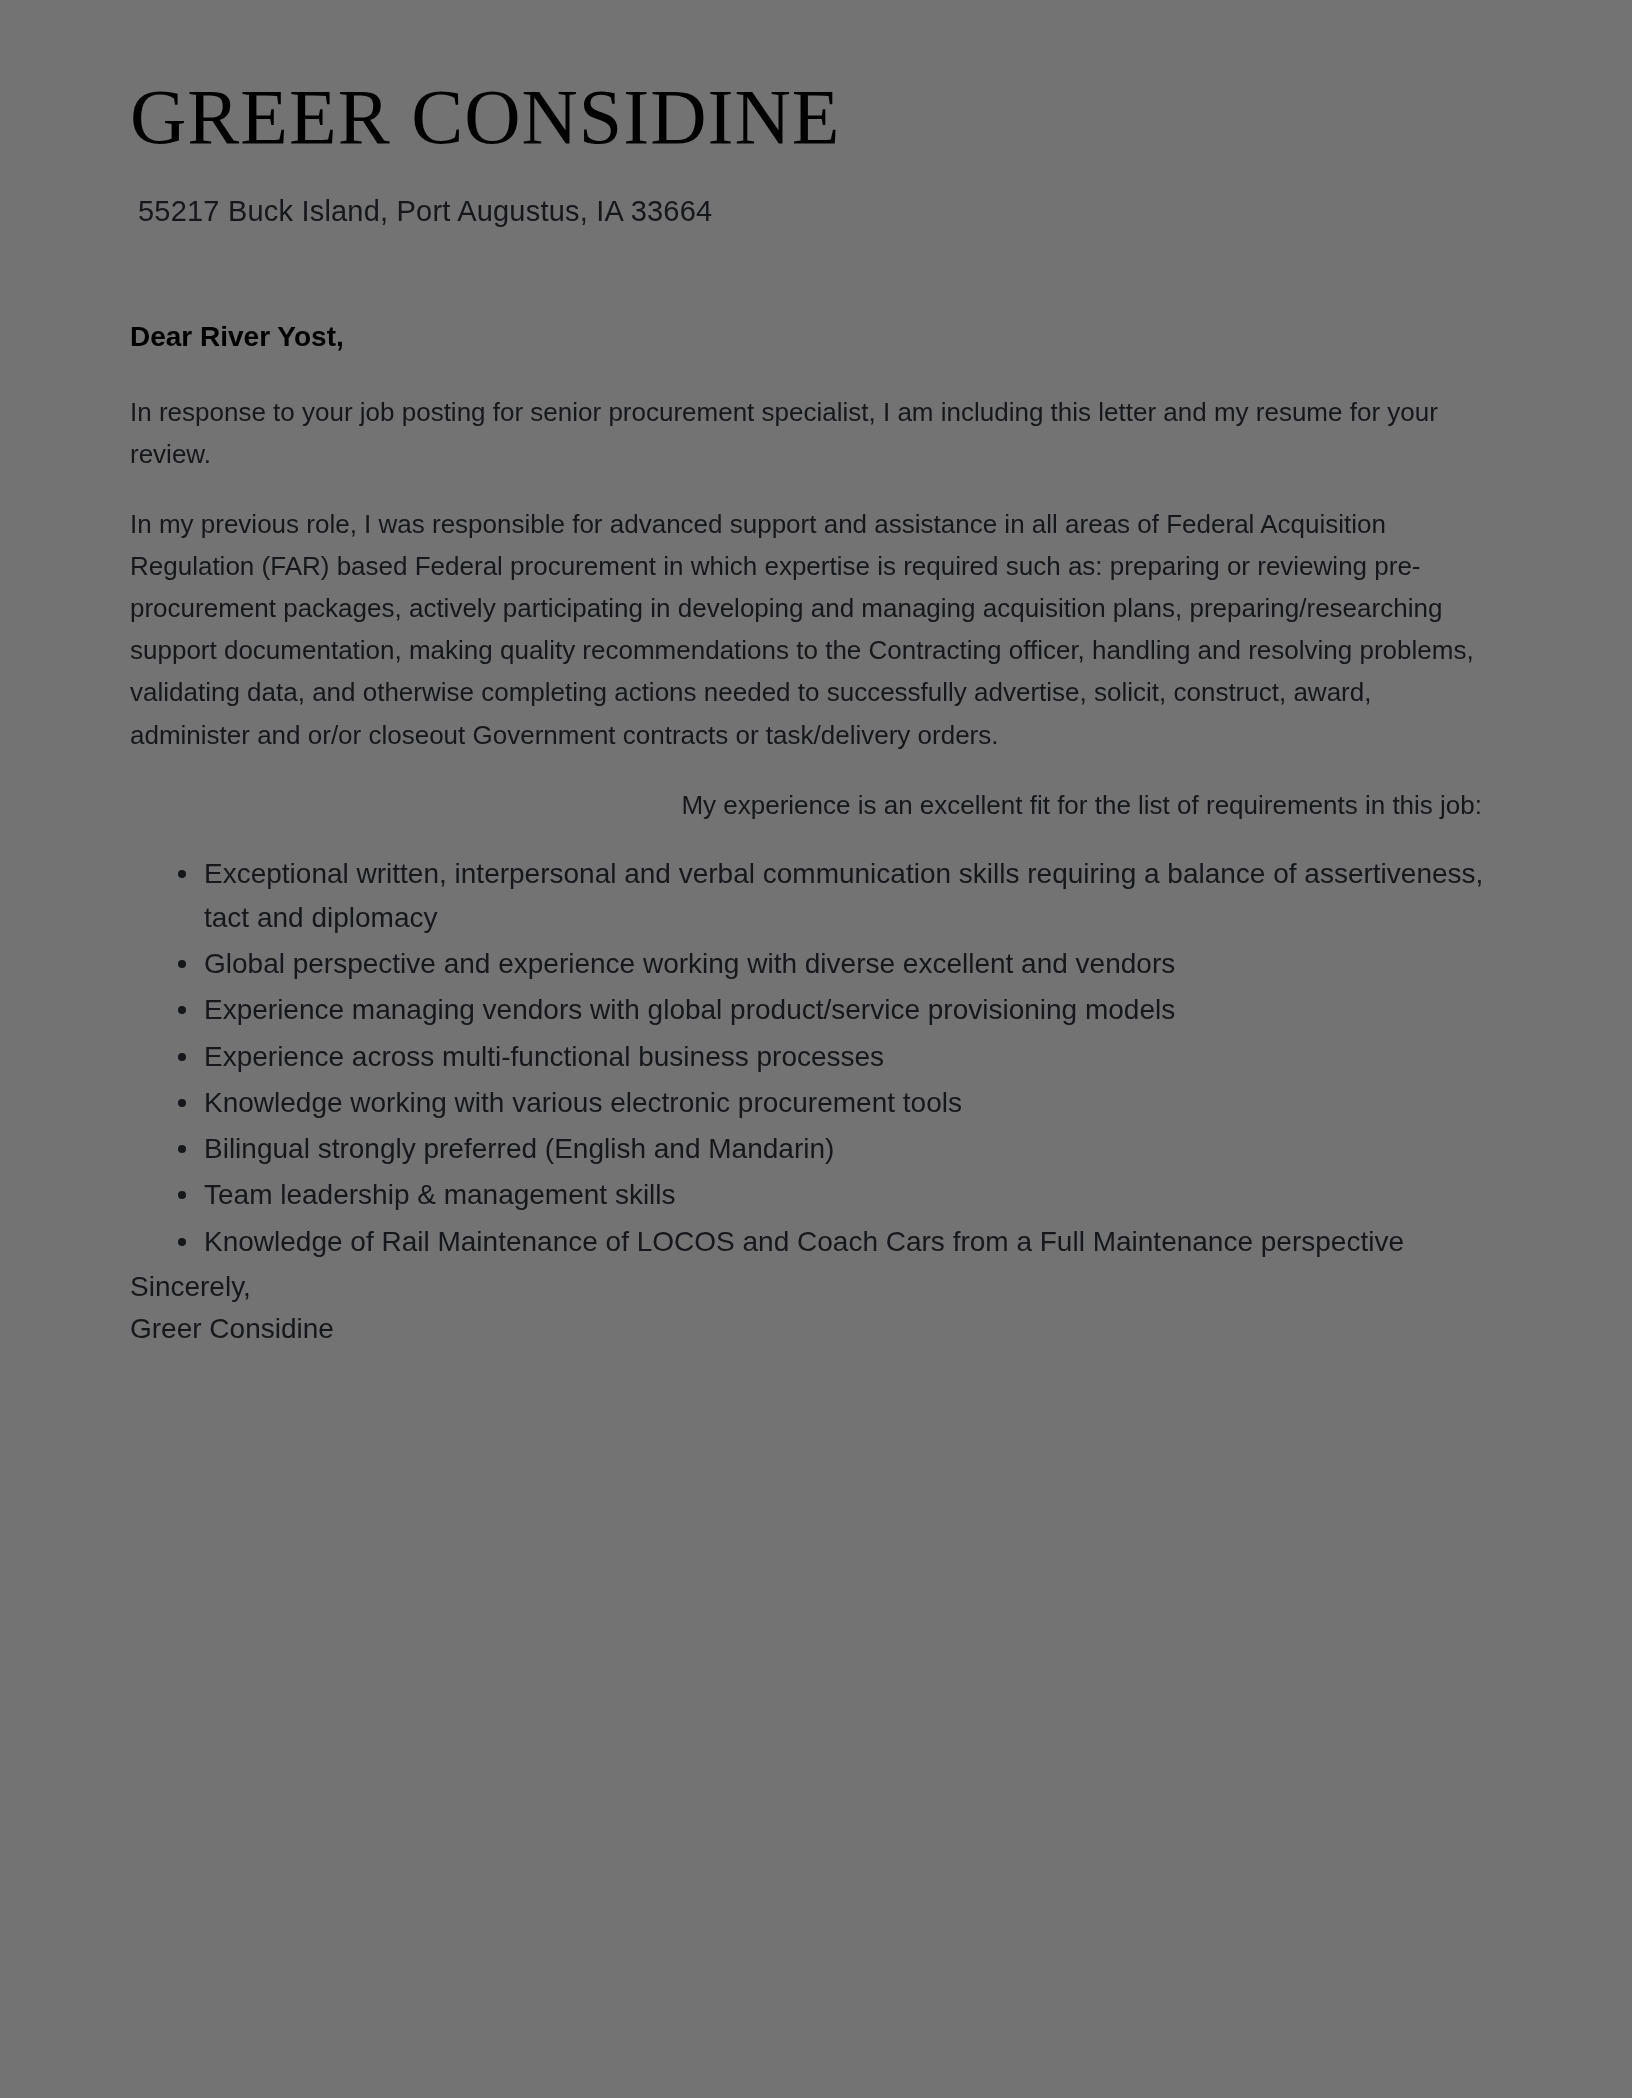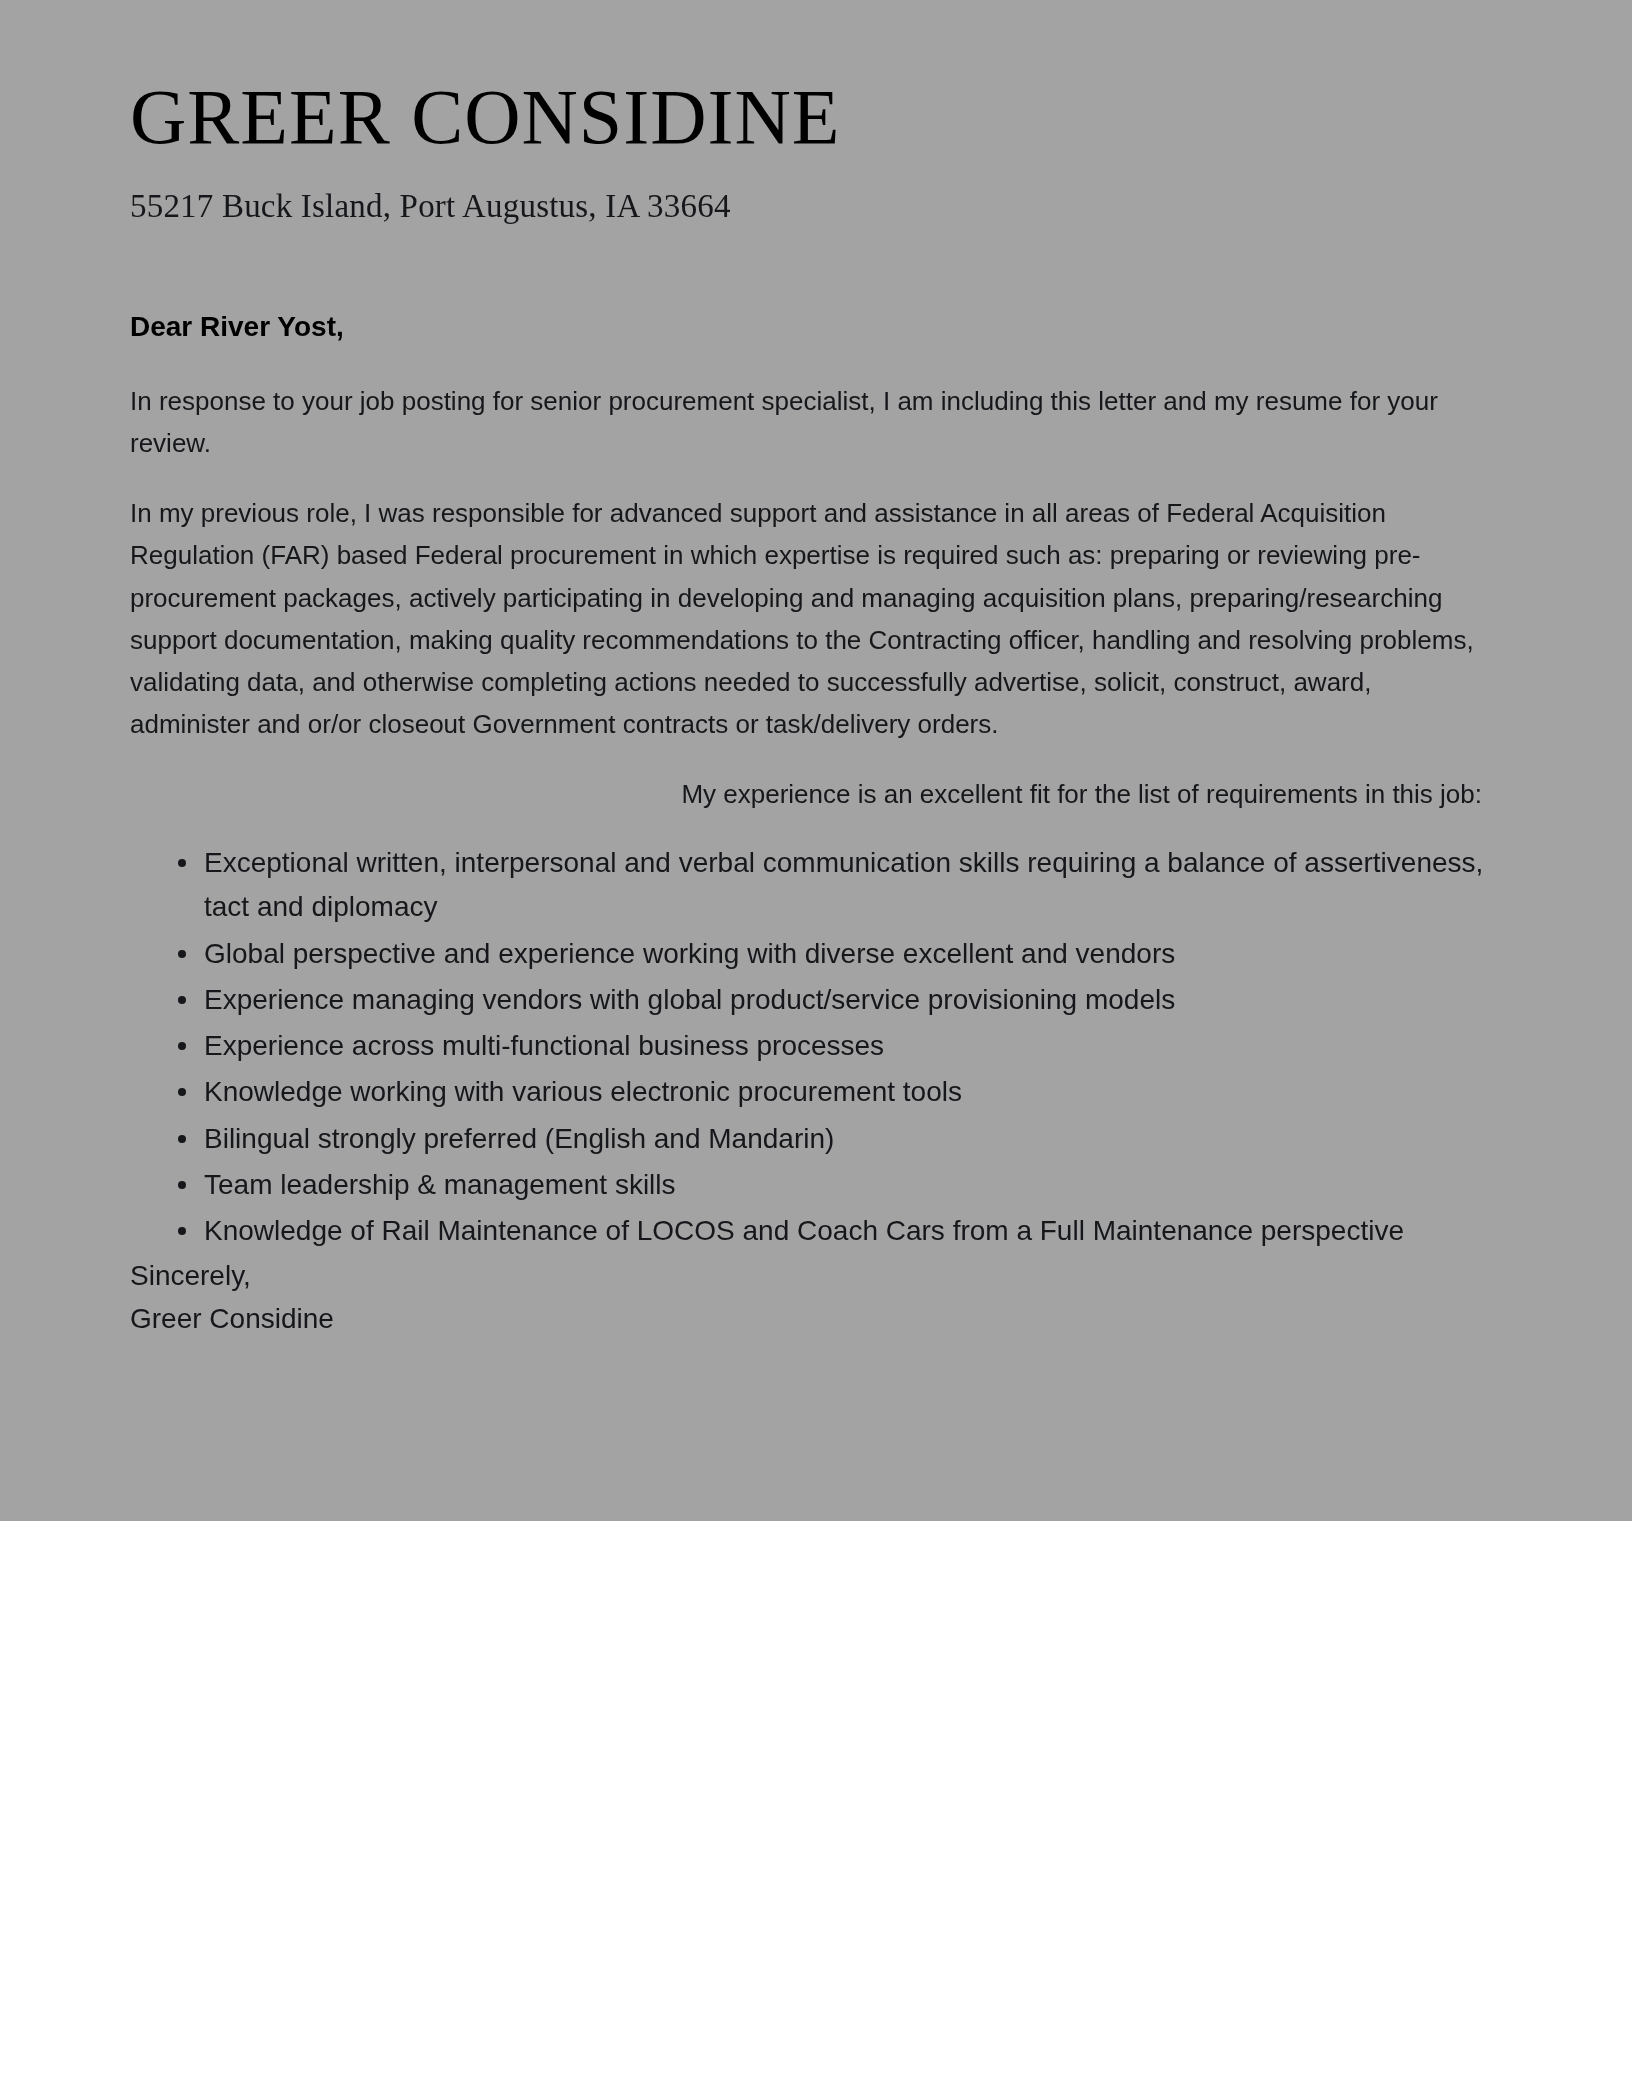--- a/index.html
+++ b/index.html
@@ -3,22 +3,22 @@
 <meta charset="utf-8">
 <style>
   html, body {
     margin: 0;
     padding: 0;
     background: #ffffff;
   }
   .page {
     position: relative;
     width: 1632px;
-    height: 1521px;
-    background: #a3a3a3;
+    height: 2098px;
+    background: #737373;
     box-sizing: border-box;
     padding: 0;
     overflow: hidden;
   }
   .sheet {
     position: absolute;
     left: 130px;
     top: 0;
     width: 1350px;
   }
@@ -27,25 +27,25 @@
     font-size: 78px;
     line-height: 1.0;
     letter-spacing: 1px;
     font-weight: 400;
     color: #000000;
     margin: 0;
     padding-top: 78px;
     white-space: nowrap;
   }
   .address-line {
-    font-family: Liberation Serif, serif;
-    font-size: 33px;
+    font-family: Liberation Sans, sans-serif;
+    font-size: 29px;
     line-height: 1.35;
     color: #15171a;
-    margin: 0;
+    margin: 8px;
     padding-top: 28px;
     letter-spacing: 0.2px;
   }
   .body-block {
     padding-top: 78px;
     width: 1355px;
   }
   .salutation {
     font-family: "Liberation Sans", "DejaVu Sans", sans-serif;
     font-size: 28px;

